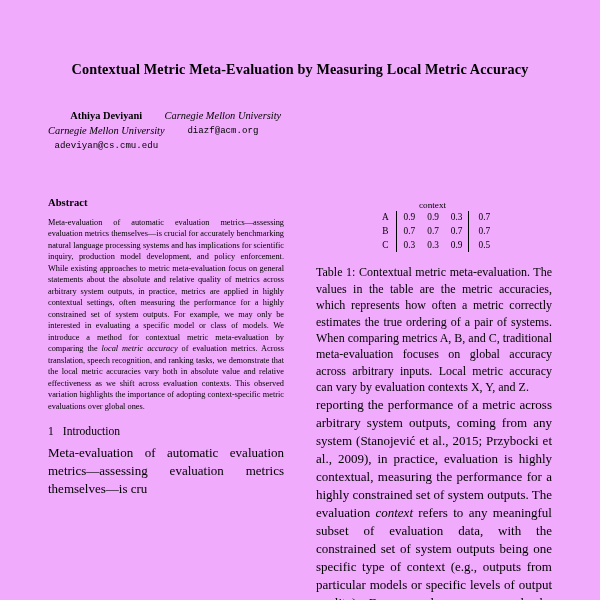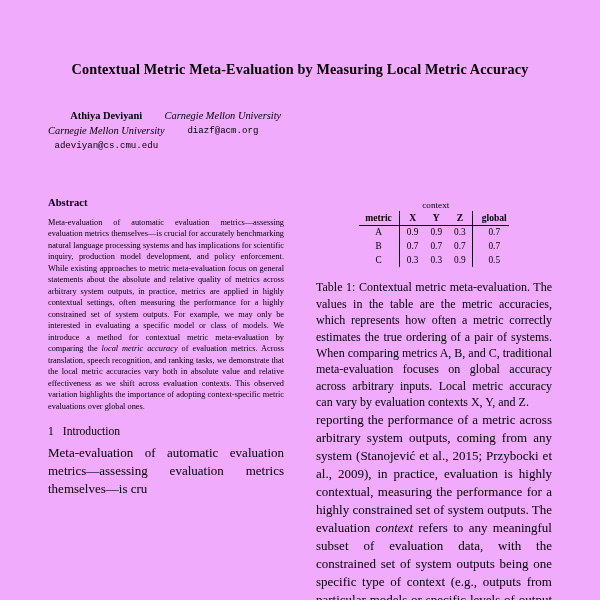--- a/index.html
+++ b/index.html
@@ -166,27 +166,20 @@
 
       <div class="table-wrap">
         <table class="metric-table">
           <tbody>
             <tr>
               <td></td>
               <td class="ctx-span" colspan="3">context</td>
               <td></td>
             </tr>
             <tr>
-              <td class="hdr-cell col-metric rule-bottom">metric</td>
-              <td class="hdr-cell vrule-l cell-x rule-bottom">X</td>
-              <td class="hdr-cell rule-bottom">Y</td>
-              <td class="hdr-cell rule-bottom">Z</td>
-              <td class="hdr-cell vrule-l cell-global rule-bottom">global</td>
-            </tr>
-            <tr>
               <td class="col-metric">A</td>
               <td class="vrule-l cell-x">0.9</td>
               <td>0.9</td>
               <td>0.3</td>
               <td class="vrule-l cell-global">0.7</td>
             </tr>
             <tr>
               <td class="col-metric">B</td>
               <td class="vrule-l cell-x">0.7</td>
               <td>0.7</td>

